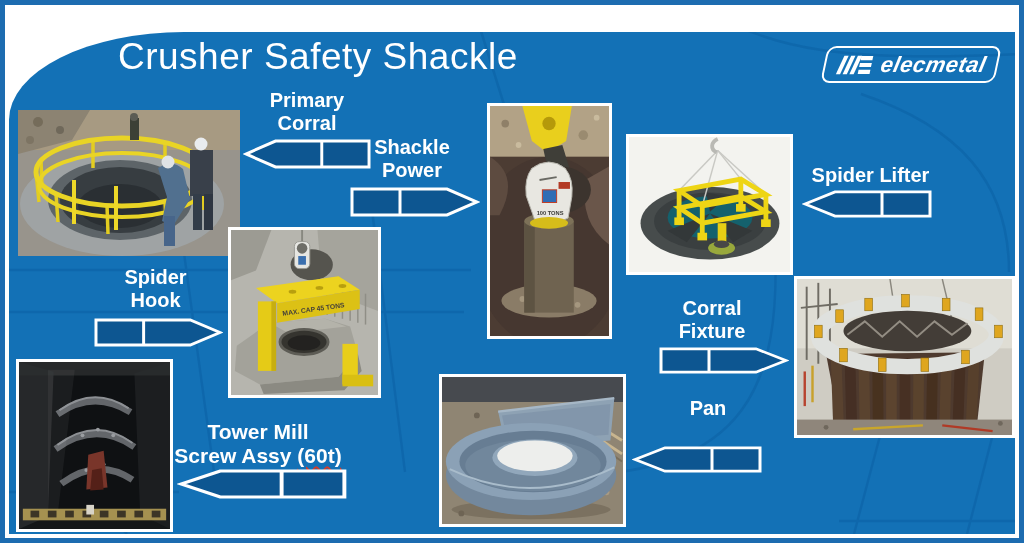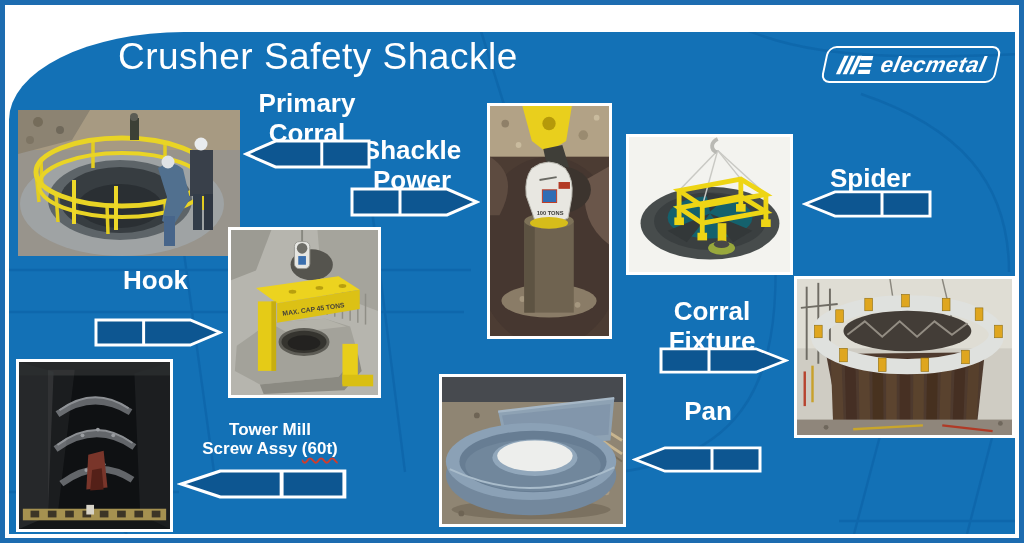--- a/index.html
+++ b/index.html
@@ -16,28 +16,28 @@
   .title{left:118px;top:36px;font-size:37px;color:#fff;letter-spacing:.5px;white-space:nowrap;}
   .title .light{font-weight:400;}
   .title .bold{font-weight:400;text-align:center;}
 
   
   .logo{left:824px;top:46px;width:174px;height:37px;border:2.5px solid #fff;border-radius:9px;
         transform:skewX(-12deg);display:flex;align-items:center;padding:0 10px;gap:8px;box-sizing:border-box;}
   .logo-text{color:#fff;font-size:22px;font-weight:700;font-style:italic;letter-spacing:.5px;}
 
   
-  .callout-label{color:#fff;font-weight:700;font-size:26px;line-height:1.14;text-align:center;}
+  .callout-label{color:#fff;font-weight:700;font-size:20px;line-height:1.14;text-align:center;}
   .lbl-primary-corral{left:247px;top:89px;width:120px;}
   .lbl-power-shackle{left:362px;top:136px;width:100px;}
   .lbl-spider-lifter{left:798px;top:164px;width:145px;text-align:center;}
   .lbl-spider-hook{left:103px;top:266px;width:105px;}
   .lbl-setting-fixture{left:653px;top:297px;width:118px;}
   .lbl-dump-pan{left:658px;top:397px;width:100px;}
-  .lbl-tower-mill{left:172px;top:420px;width:196px;font-size:17px;}
+  .lbl-tower-mill{left:160px;top:420px;width:196px;font-size:21px;}
   .flagged{text-decoration-line:underline;text-decoration-style:wavy;text-decoration-color:#d23b2a;
            text-decoration-thickness:1.5px;text-underline-offset:3px;}
 
   
   .arrow{display:block;}
   .arrow.flip{transform:scaleX(-1);}
   .ar-primary-corral{left:243px;top:139px;width:128px;height:30px;}
   .ar-power-shackle{left:350px;top:187px;width:130px;height:30px;}
   .ar-spider-lifter{left:802px;top:190px;width:130px;height:28px;}
   .ar-spider-hook{left:94px;top:318px;width:129px;height:29px;}
@@ -107,20 +107,21 @@
     <div>Corral</div>
   </div>
   <div class="abs callout-label lbl-power-shackle">
     <div>Shackle</div>
     <div>Power</div>
   </div>
   <div class="abs callout-label lbl-spider-lifter">
     <div>Spider Lifter</div>
   </div>
   <div class="abs callout-label lbl-spider-hook">
+    <div>Spider</div>
     <div>Hook</div>
   </div>
   <div class="abs callout-label lbl-setting-fixture">
     <div>Corral</div>
     <div>Fixture</div>
   </div>
   <div class="abs callout-label lbl-dump-pan">
     <div>Pan</div>
   </div>
   <div class="abs callout-label lbl-tower-mill">

